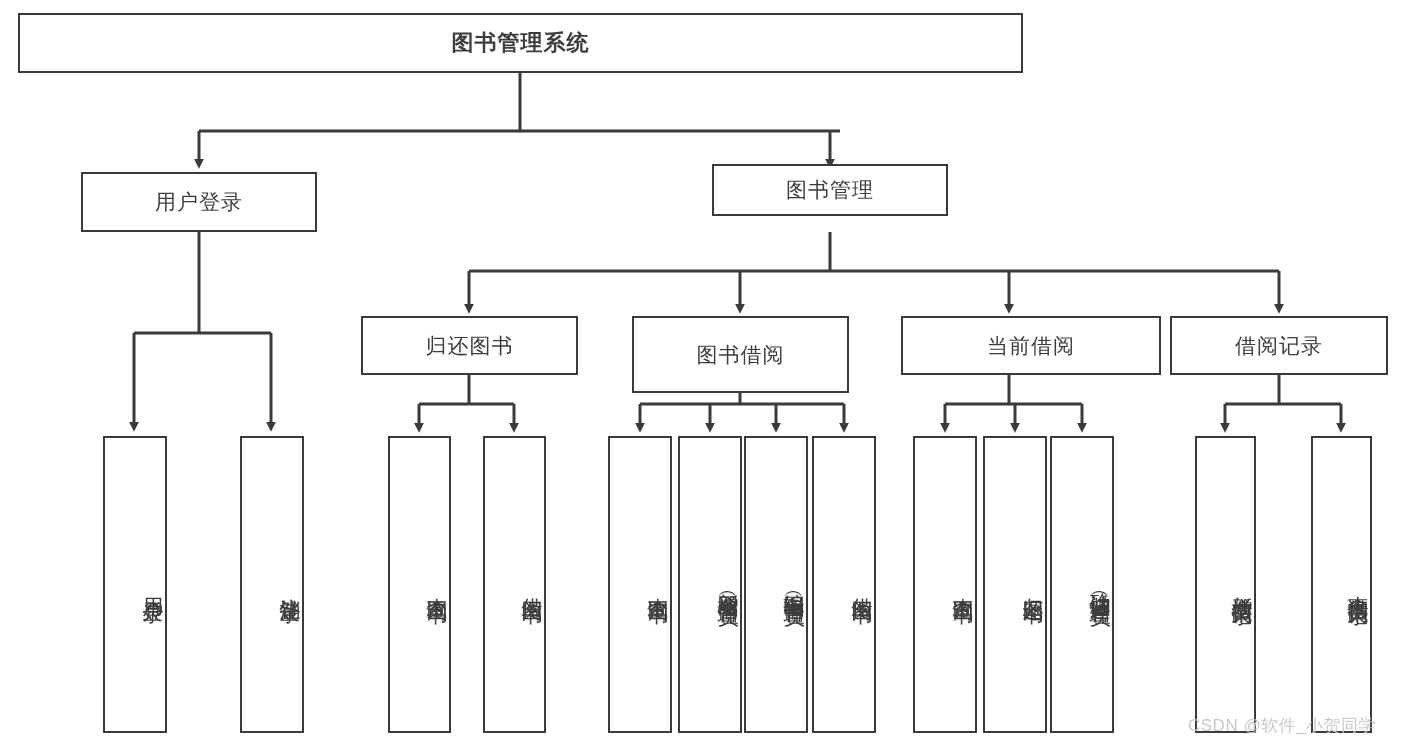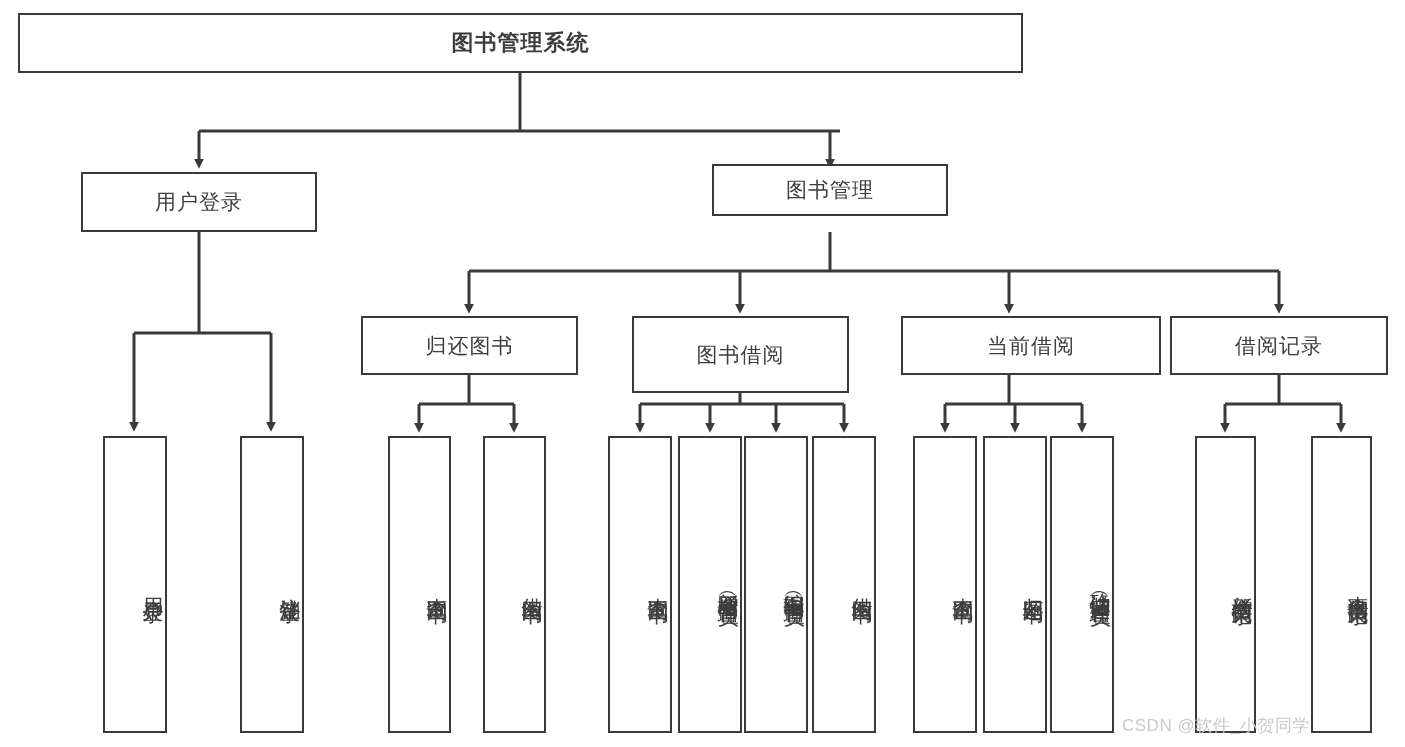--- a/index.html
+++ b/index.html
@@ -8,21 +8,21 @@
   #stage{position:relative;width:1405px;height:747px;background:#fff;}
   svg#wires{position:absolute;inset:0;width:1405px;height:747px;}
   .node{position:absolute;box-sizing:border-box;background:#ffffff;
         border:2.5px solid #3a3a3a;display:flex;align-items:center;
         justify-content:center;color:#3d3d3d;}
   .node.h{font-size:21px;letter-spacing:1px;}
   .node.root{font-size:22px;}
   .node.v{writing-mode:vertical-rl;text-orientation:upright;
           font-size:21px;line-height:1.18;letter-spacing:2px;
           padding:14px 0;align-items:flex-start;justify-content:center;}
-  #watermark{position:absolute;left:1122px;top:714px;font-size:17px;
+  #watermark{position:absolute;left:1188px;top:714px;font-size:17px;
              color:#c9c9c9;white-space:nowrap;letter-spacing:0.5px;}
 </style>
 </head>
 <body>
 
 <div id="stage">
 
   <svg id="wires" viewBox="0 0 1405 747" xmlns="http://www.w3.org/2000/svg">
     <defs>
       <marker id="ah" markerWidth="11" markerHeight="11" refX="1.2" refY="5" orient="auto" markerUnits="userSpaceOnUse">

